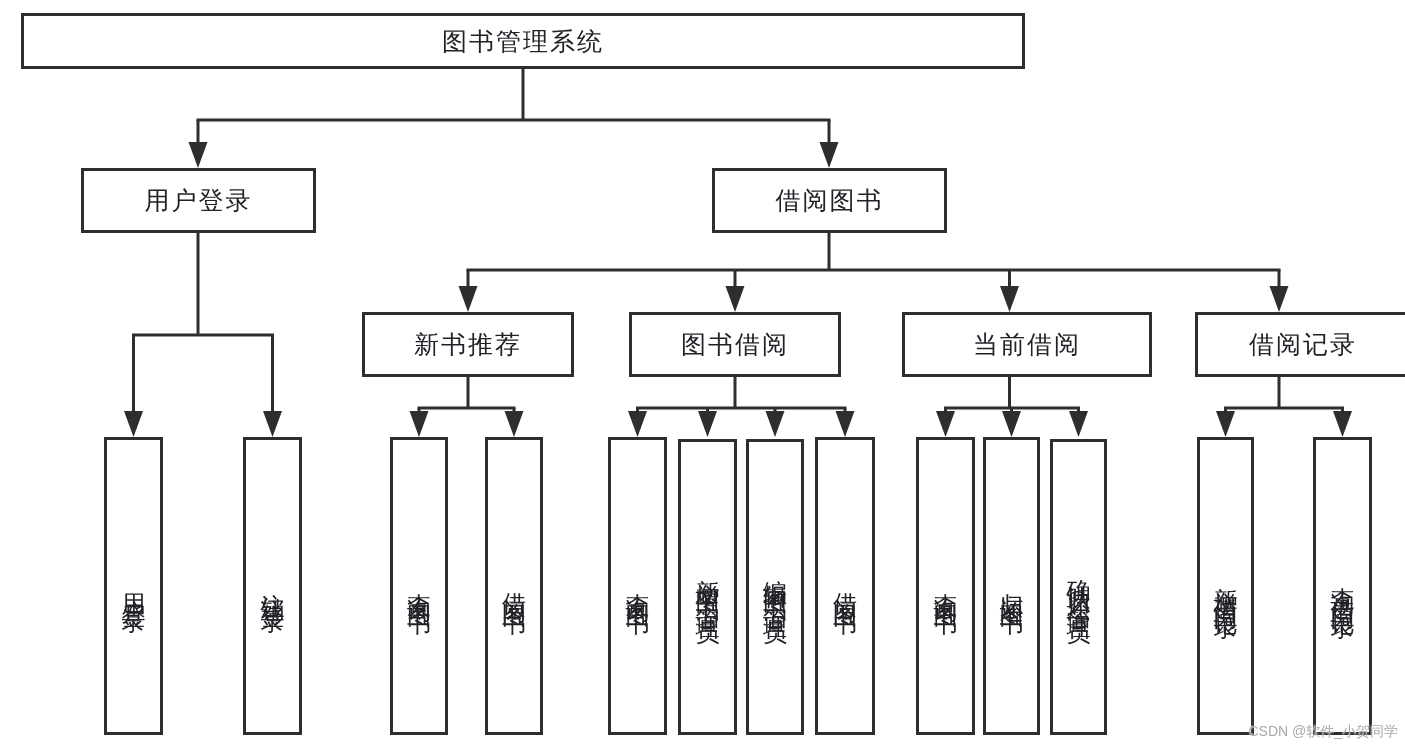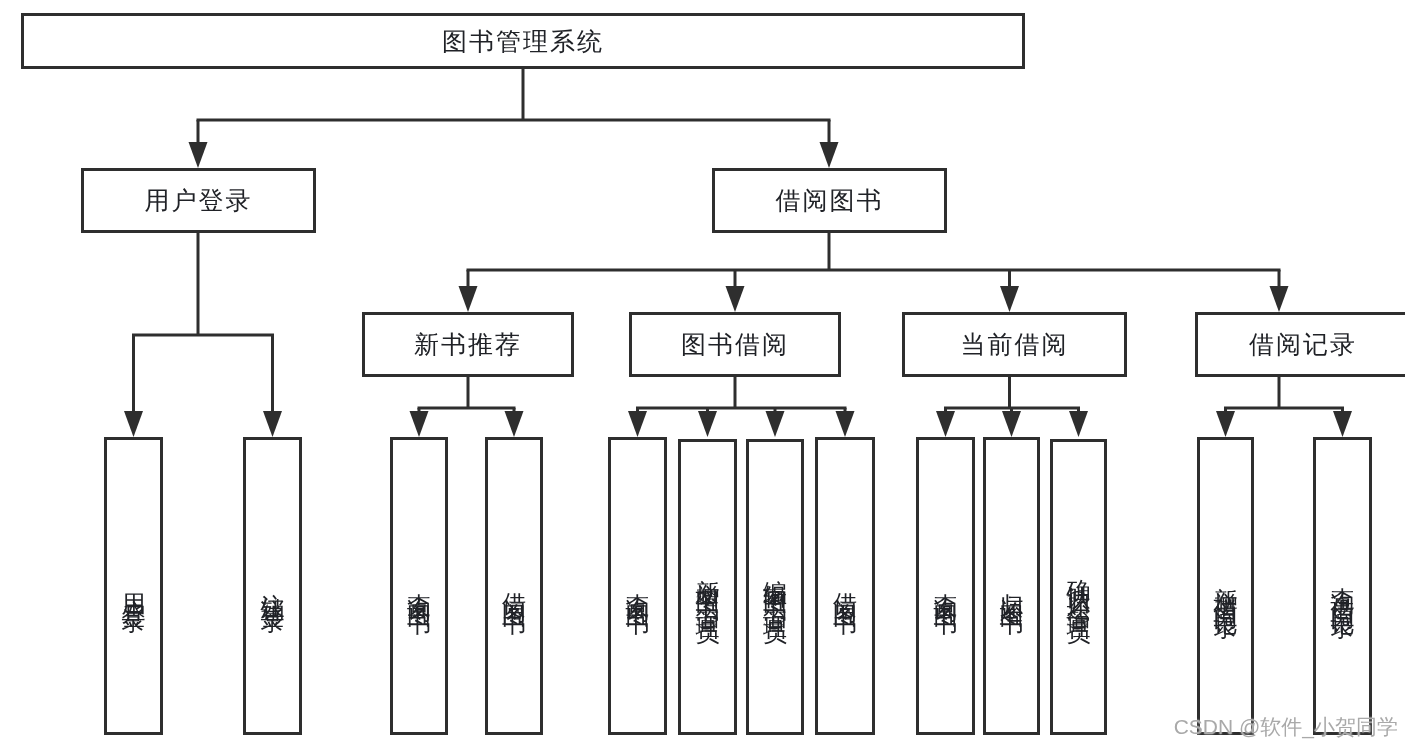--- a/index.html
+++ b/index.html
@@ -36,21 +36,21 @@
     writing-mode: vertical-rl;
     text-orientation: mixed;
     font-size: 24px;
     line-height: 1;
     letter-spacing: 6px;
     color: #202227;
   }
   #watermark {
     position: absolute;
     right: 7px; bottom: 6px;
-    font-size: 21px;
+    font-size: 14px;
     color: #a9a9a9;
     text-shadow: 0 0 2px #ffffff;
     white-space: nowrap;
   }
 </style>
 </head>
 <body>
 
 <div id="stage">
 
@@ -119,21 +119,21 @@
   <div class="box h" style="left:712px; top:168px; width:235px; height:65px;">
     <span class="lbl">借阅图书</span>
   </div>
 
   <div class="box h" style="left:362px; top:312px; width:212px; height:65px;">
     <span class="lbl">新书推荐</span>
   </div>
   <div class="box h" style="left:629px; top:312px; width:212px; height:65px;">
     <span class="lbl">图书借阅</span>
   </div>
-  <div class="box h" style="left:902px; top:312px; width:225px; height:65px;">
+  <div class="box h" style="left:902px; top:312px; width:250px; height:65px;">
     <span class="lbl">当前借阅</span>
   </div>
   <div class="box h" style="left:1171px; top:312px; width:216px; height:65px;margin-left:24px;">
     <span class="lbl">借阅记录</span>
   </div>
 
   <div class="box v" style="left:104px; top:437px; width:59px; height:298px;">
     <span class="lbl">用户登录</span>
   </div>
   <div class="box v" style="left:243px; top:437px; width:59px; height:298px;">

